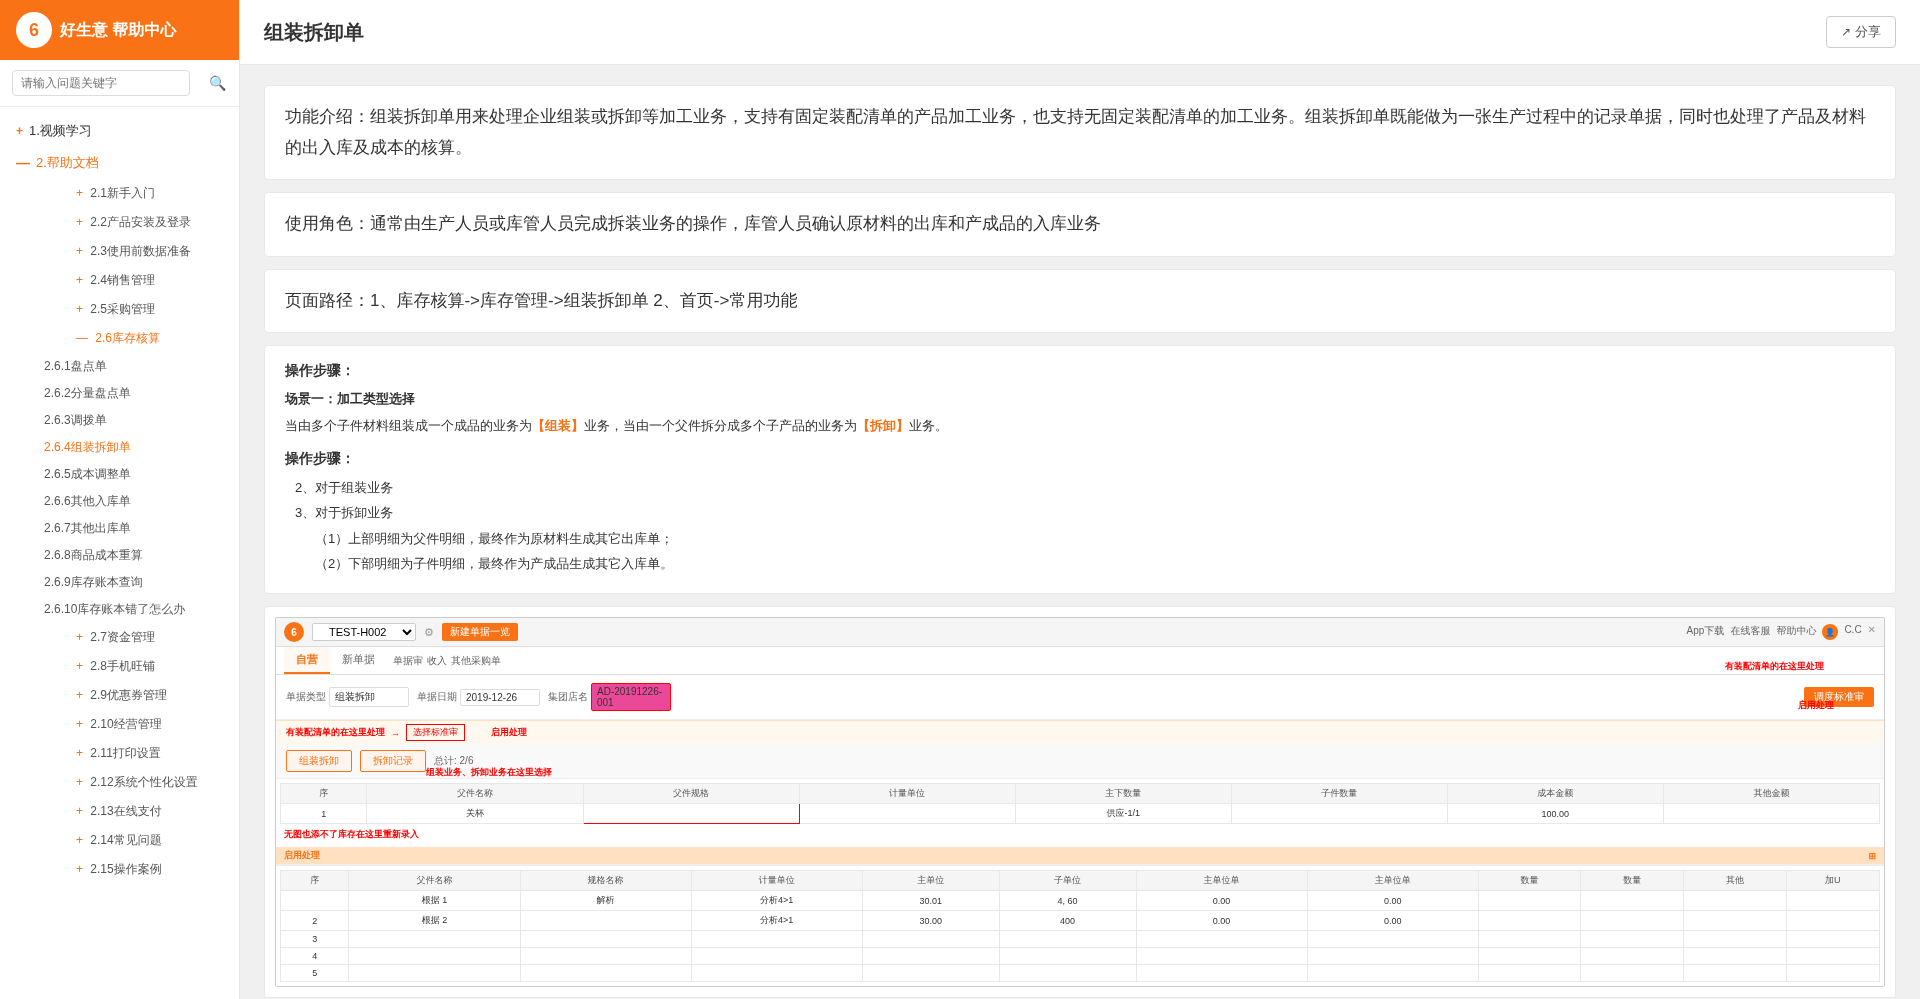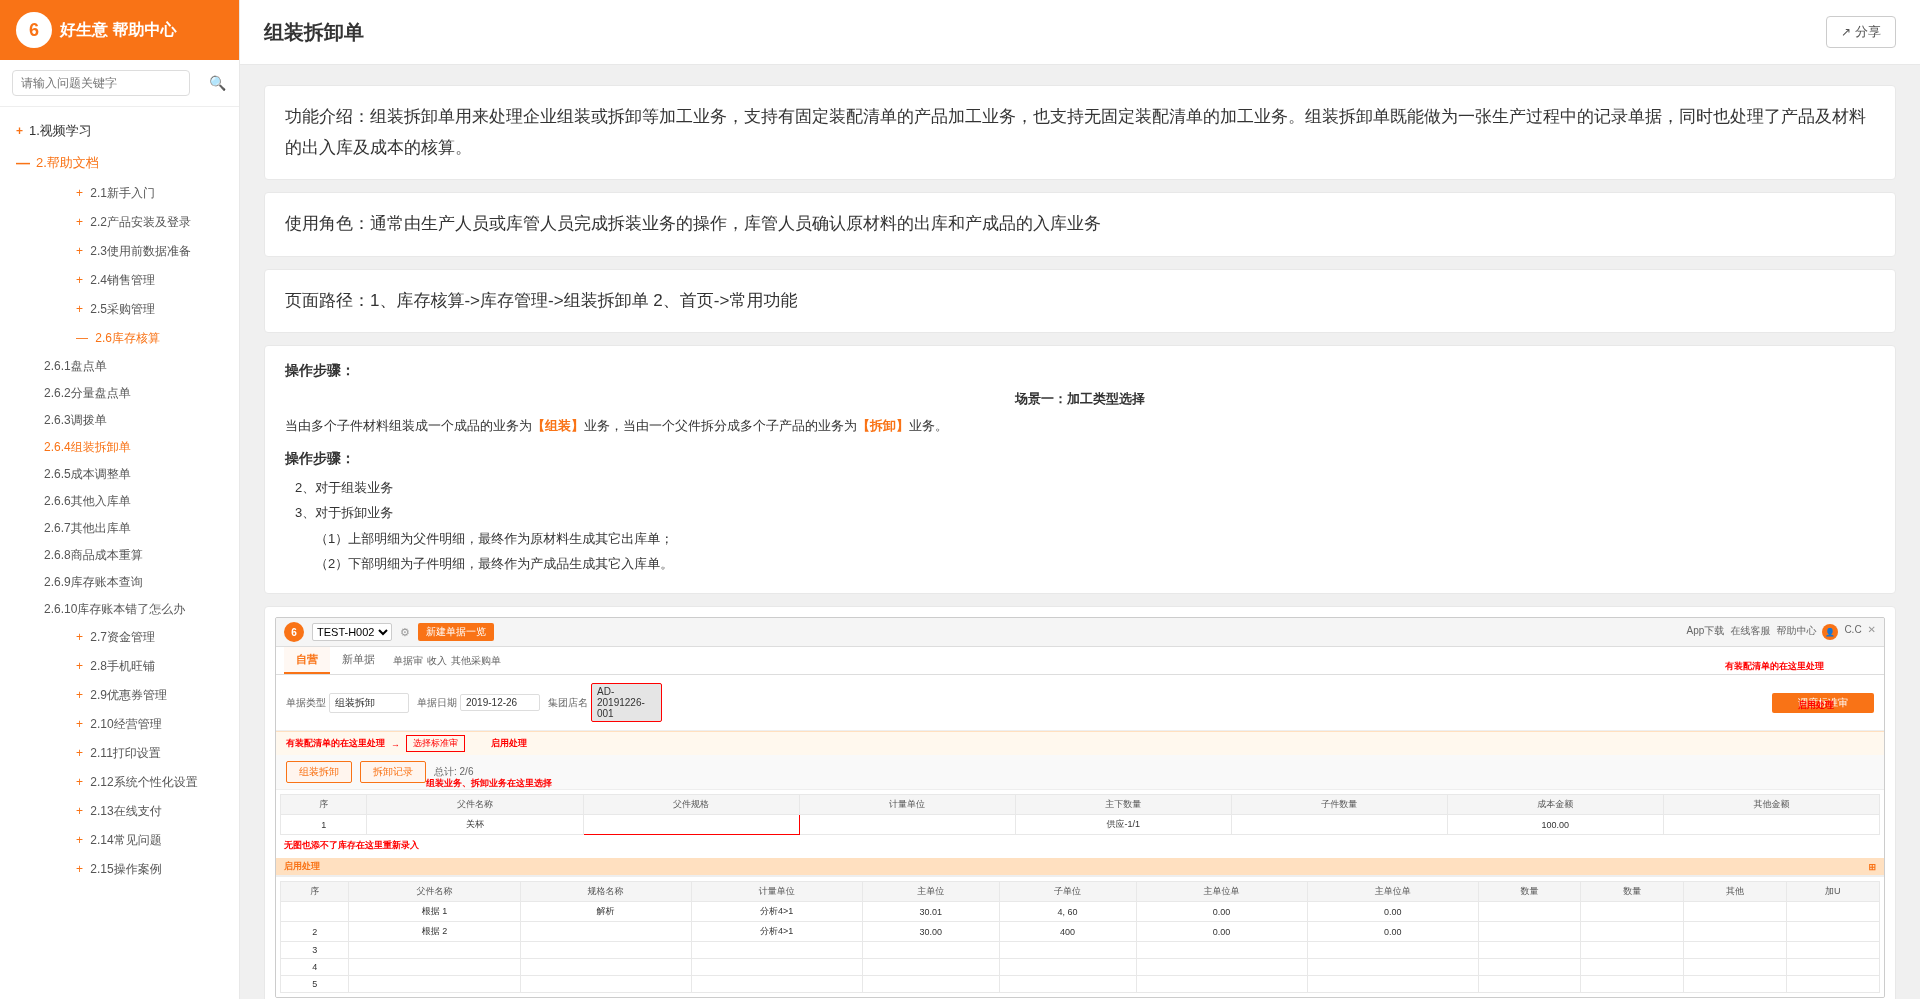--- a/index.html
+++ b/index.html
@@ -175,21 +175,20 @@
       font-size: 14px;
       margin-bottom: 8px;
       color: #333;
     }
 
     .step-scene {
       font-weight: bold;
       font-size: 13px;
       margin: 10px 0 6px 0;
       color: #333;
-      text-align: center;
     }
 
     .step-desc {
       font-size: 13px;
       line-height: 1.8;
       color: #333;
       margin-bottom: 4px;
     }
 
     .step-list {
@@ -237,21 +236,21 @@
       border-radius: 50%;
       display: flex;
       align-items: center;
       justify-content: center;
       font-size: 10px;
       font-weight: bold;
     }
     .ss-topbar-select {
       border: 1px solid #ccc;
       background: #fff;
-      padding: 1px 0;
+      padding: 1px 12px;
       font-size: 11px;
       border-radius: 2px;
     }
     .ss-topbar-btn {
       background: #f97316;
       color: #fff;
       border: none;
       padding: 2px 8px;
       border-radius: 2px;
       font-size: 10px;
@@ -301,29 +300,29 @@
       font-size: 10px;
       border-radius: 2px;
       width: 80px;
       background: #fff;
     }
     .ss-form-input-red {
       border: 1px solid #f00;
       padding: 2px 5px;
       font-size: 10px;
       border-radius: 2px;
-      width: 71px;
-      background: #e5e5e5;
+      width: 80px;
+      background: #ec4899;
     }
 
     .ss-processing-btn {
       background: #f97316;
       color: #fff;
       border: none;
-      padding: 3px 26px;
+      padding: 3px 10px;
       font-size: 10px;
       border-radius: 2px;
       margin-left: auto;
     }
 
     .ss-type-selector {
       padding: 6px 10px;
       background: #f9f9f9;
       border-bottom: 1px solid #eee;
       display: flex;

